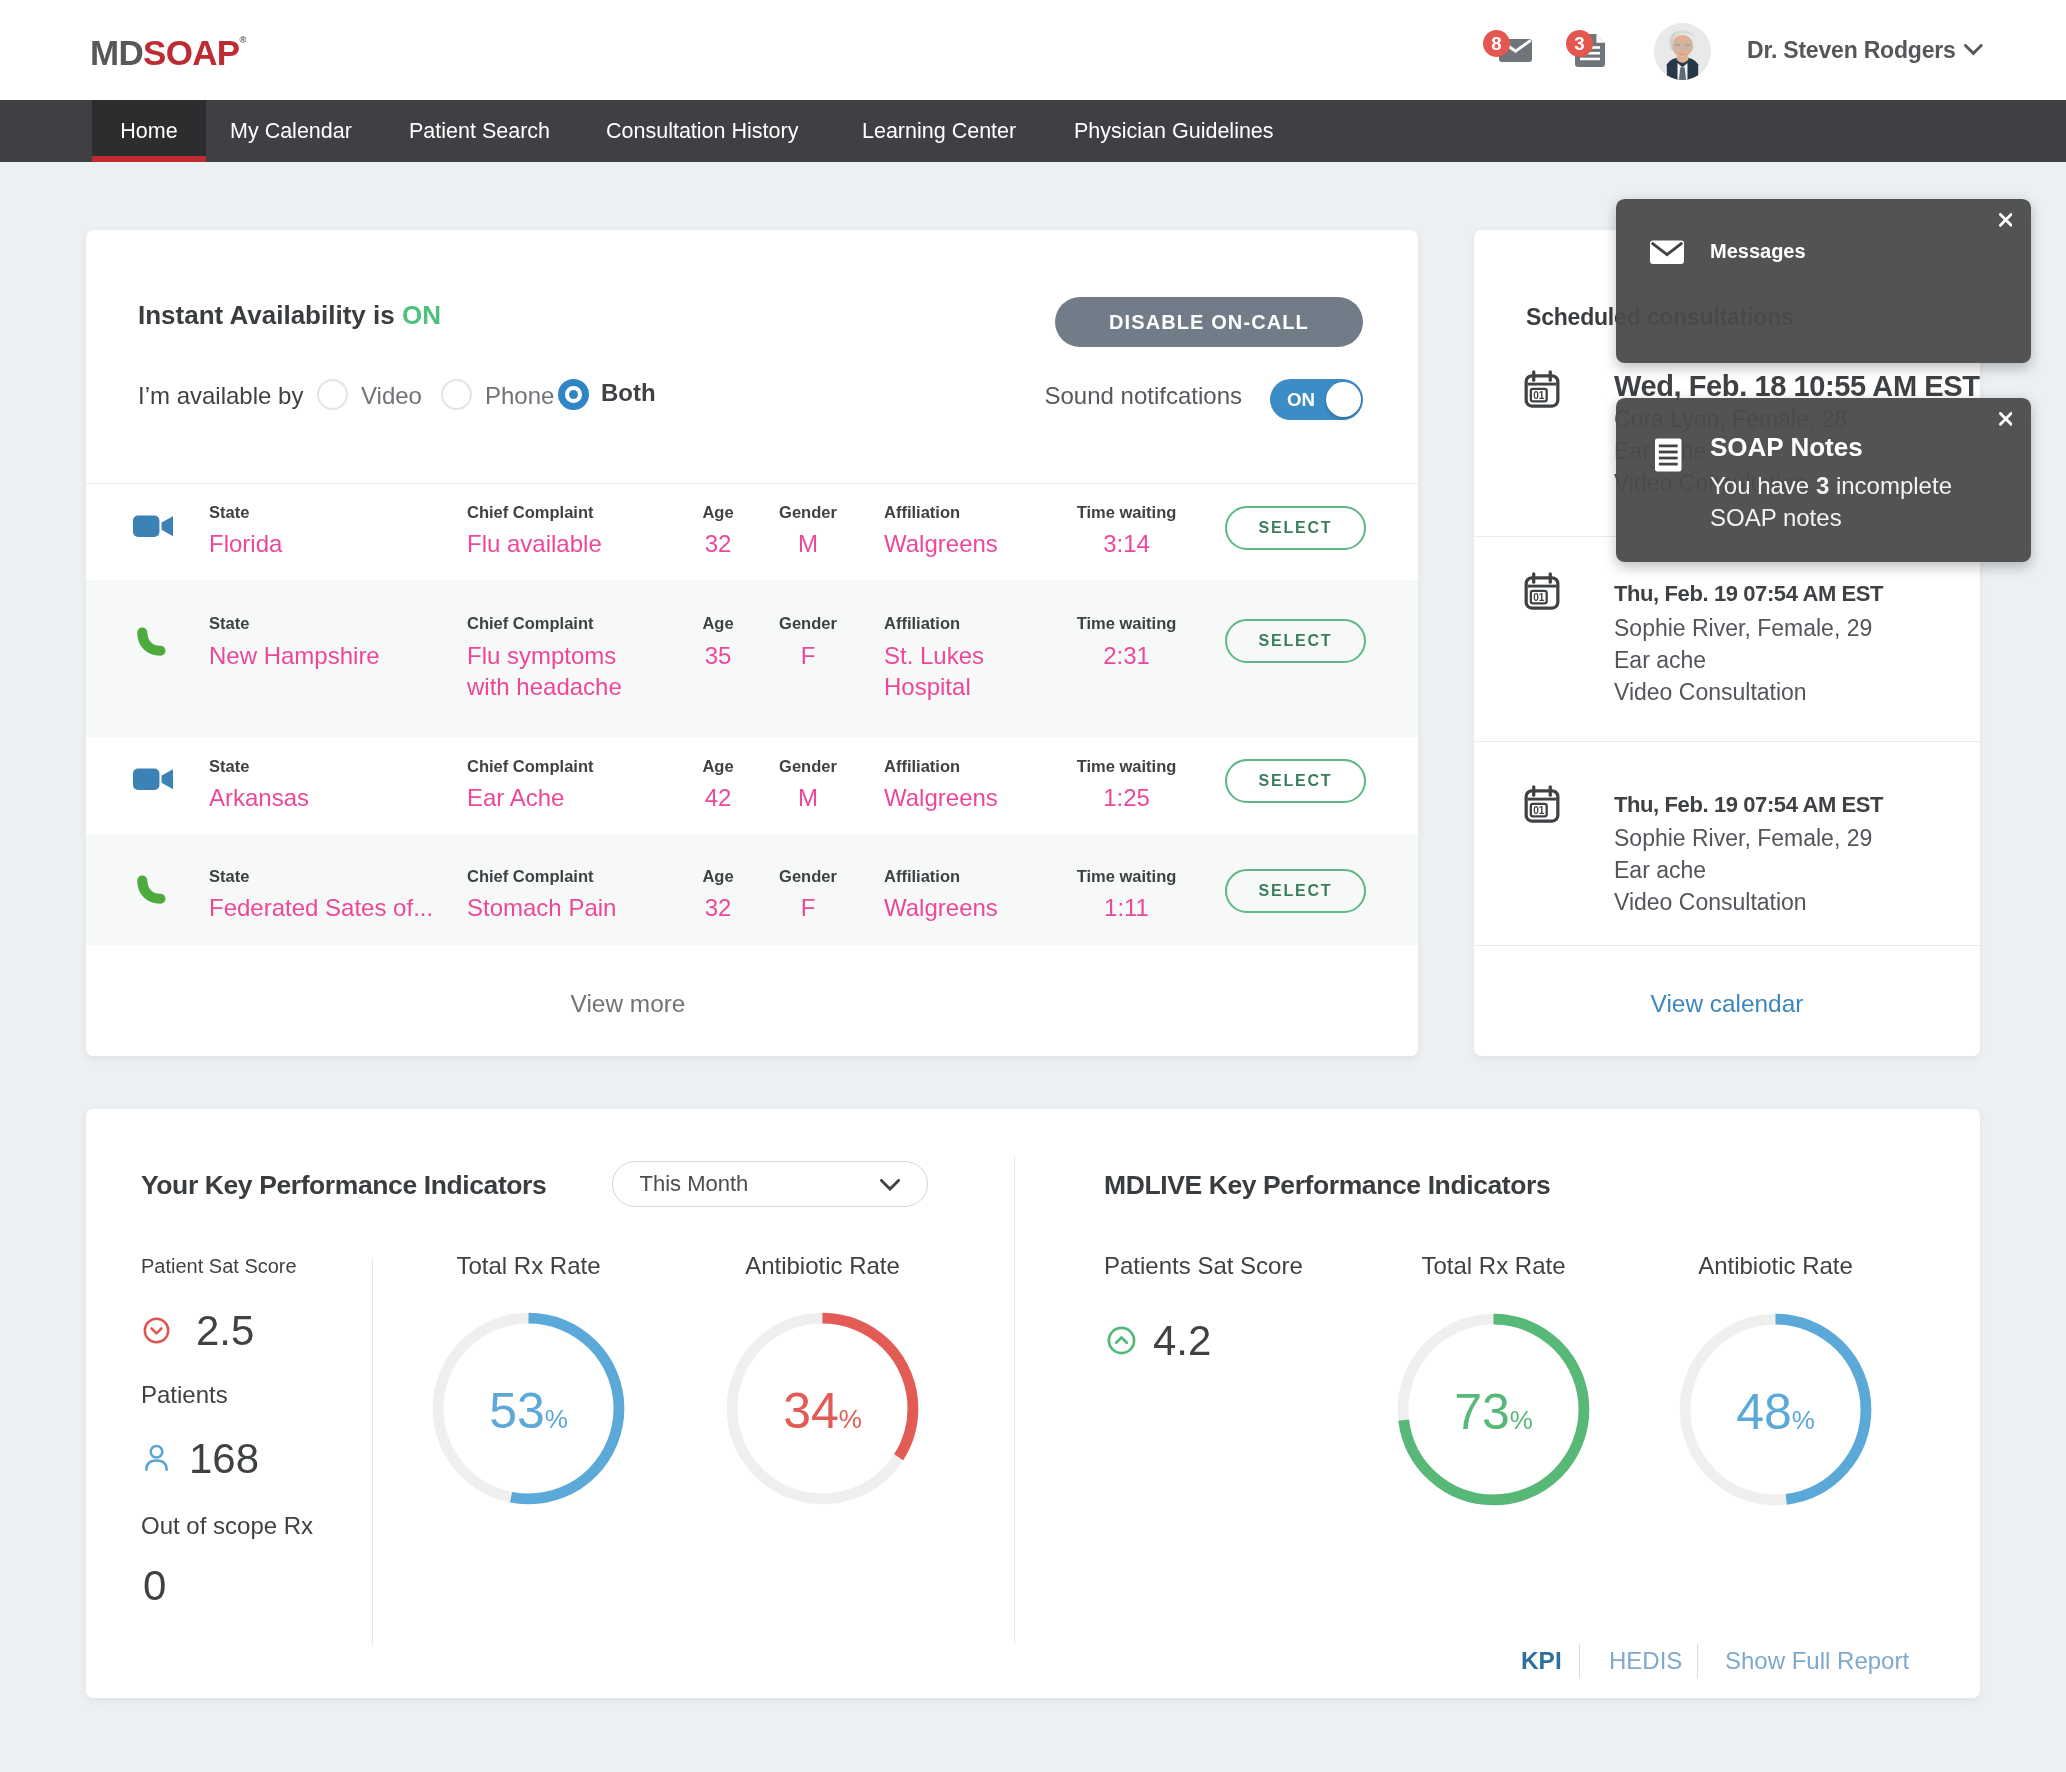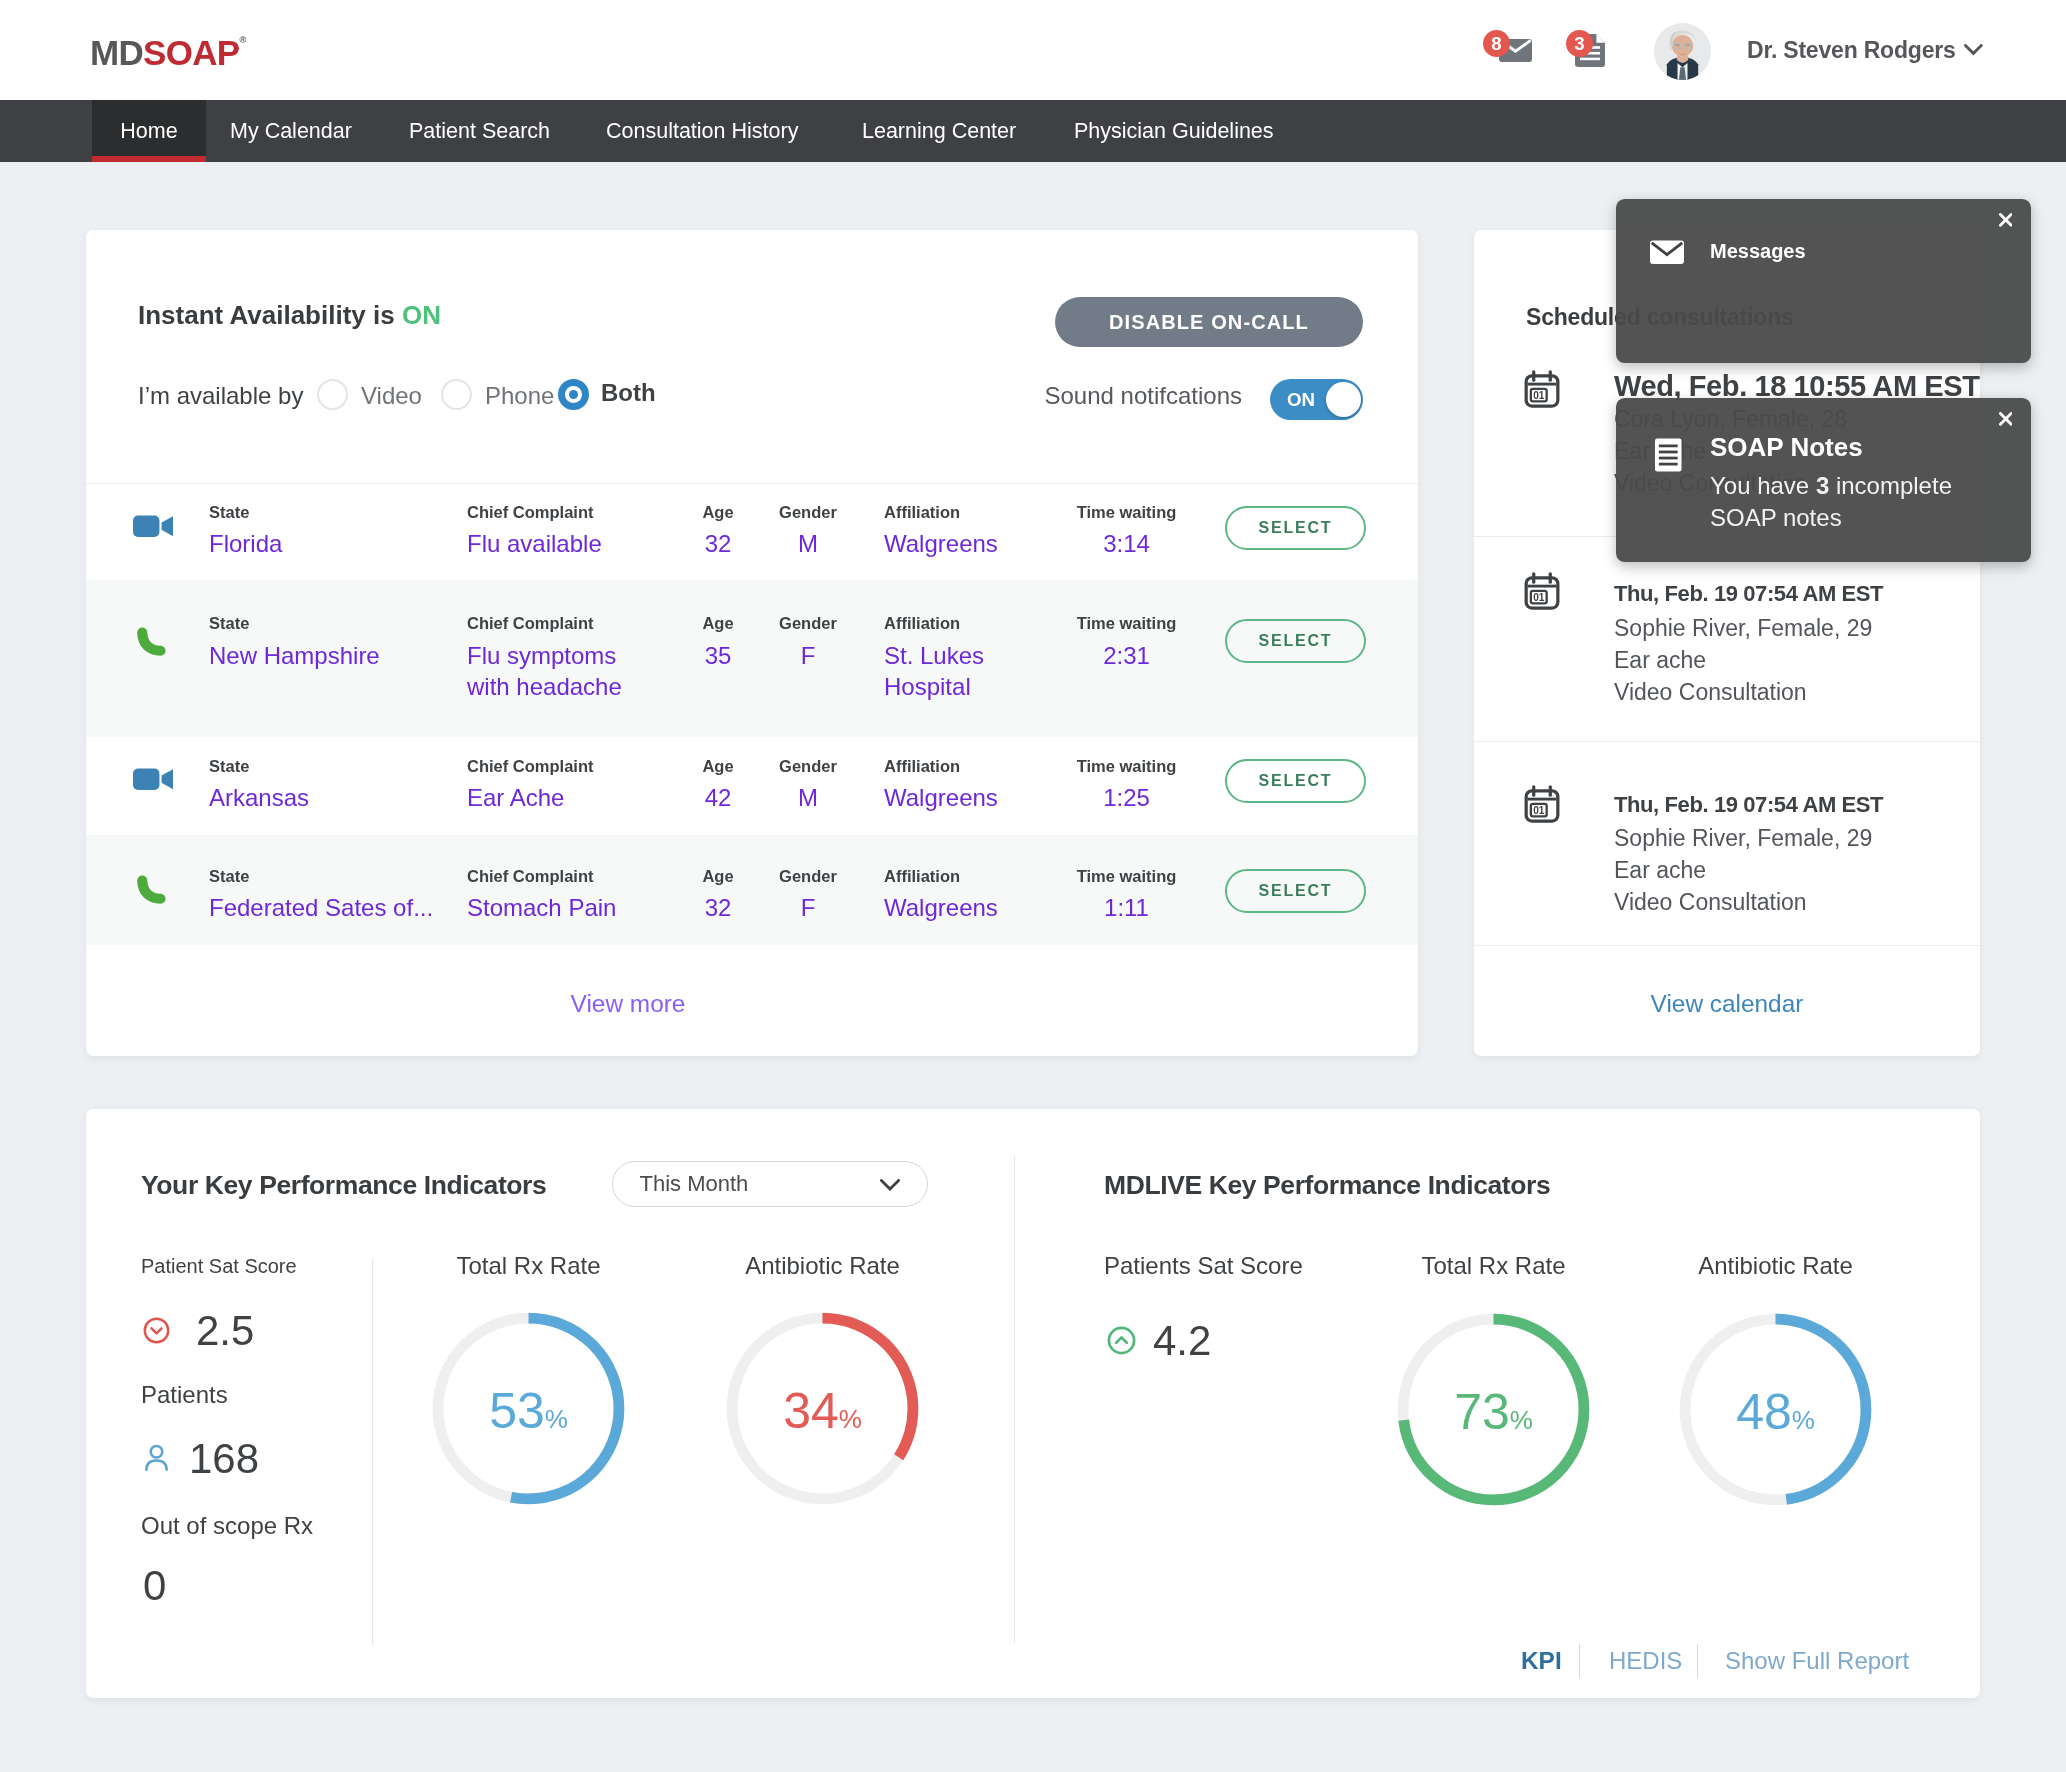--- a/index.html
+++ b/index.html
@@ -1,20 +1,20 @@
 <!DOCTYPE html>
 <html style="font-size:11.5px"><head>
 <meta charset="utf-8">
 <style>
 * { margin:0; padding:0; box-sizing:border-box; }
 html,body { width:2066px; height:1773px; background:#edf0f3; font-family:"Liberation Sans", sans-serif; overflow:hidden; position:relative; }
 .abs { position:absolute; }
 .card { position:absolute; background:#fff; border-radius:7.2px; box-shadow:0 2.2px 7.2px rgba(40,60,80,0.08); }
 .lbl { position:absolute; font-size:16.5px; font-weight:bold; color:#3f4245; line-height:20px; }
-.val { position:absolute; font-size:24px; color:#6d28d9; line-height:31px; }
+.val { position:absolute; font-size:24px; color:#ec4899; line-height:31px; }
 .selbtn { position:absolute; width:141px; height:44px; border:2.9px solid #5cb785; border-radius:22px; color:#3a7d5c; font-size:16px; font-weight:bold; letter-spacing:1.8px; text-align:center; line-height:39px; }
 .rowdiv { position:absolute; left:0; right:0; height:1.4px; background:#ececee; }
 .ctr { text-align:center; }
 </style>
 </head>
 <body>
 
 <div class="abs" style="left:0;top:0;width:2066px;height:100px;background:#fff;"></div>
 <div class="abs" style="left:90px;top:22px;font-size:35px;font-weight:bold;letter-spacing:-0.7px;color:#57585a;line-height:36px;">MD<span style="color:#bf2b33;">SOAP</span><span style="font-size:9.3px;vertical-align:21.5px;letter-spacing:0;">®</span></div>
 
@@ -152,21 +152,21 @@
   <div class="val" style="left:381px;top:662px;">Stomach Pain</div>
   <div class="lbl ctr" style="left:589px;top:636px;width:86px;">Age</div>
   <div class="val ctr" style="left:589px;top:662px;width:86px;">32</div>
   <div class="lbl ctr" style="left:679px;top:636px;width:86px;">Gender</div>
   <div class="val ctr" style="left:679px;top:662px;width:86px;">F</div>
   <div class="lbl" style="left:798px;top:636px;">Affiliation</div>
   <div class="val" style="left:798px;top:662px;">Walgreens</div>
   <div class="lbl ctr" style="left:969px;top:636px;width:143px;">Time waiting</div>
   <div class="val ctr" style="left:969px;top:662px;width:143px;">1:11</div>
   <div class="selbtn" style="left:1139px;top:639px;">SELECT</div>
-  <div class="abs ctr" style="left:0;top:759px;width:1084px;font-size:24.4px;color:#8b5cf6;line-height:30px;">View more</div>
+  <div class="abs ctr" style="left:0;top:759px;width:1084px;font-size:24.4px;color:#737373;line-height:30px;">View more</div>
 </div>
 
 <div class="card" style="left:1474px;top:230px;width:506px;height:826px;">
   <div class="abs" style="left:52px;top:72px;font-size:23px;letter-spacing:-0.2px;font-weight:bold;color:#3a3d40;line-height:30px;">Scheduled consultations</div>
 
   <svg class="abs" style="left:50px;top:140px;" width="36" height="39" viewBox="0 0 50 54">
     <rect x="3" y="8" width="44" height="42" rx="8" fill="none" stroke="#3f4245" stroke-width="4.5"></rect>
     <line x1="13.5" y1="2.5" x2="13.5" y2="14" stroke="#3f4245" stroke-width="4.5" stroke-linecap="round"></line>
     <line x1="36.5" y1="2.5" x2="36.5" y2="14" stroke="#3f4245" stroke-width="4.5" stroke-linecap="round"></line>
     <line x1="5" y1="19.5" x2="45" y2="19.5" stroke="#3f4245" stroke-width="4"></line>

